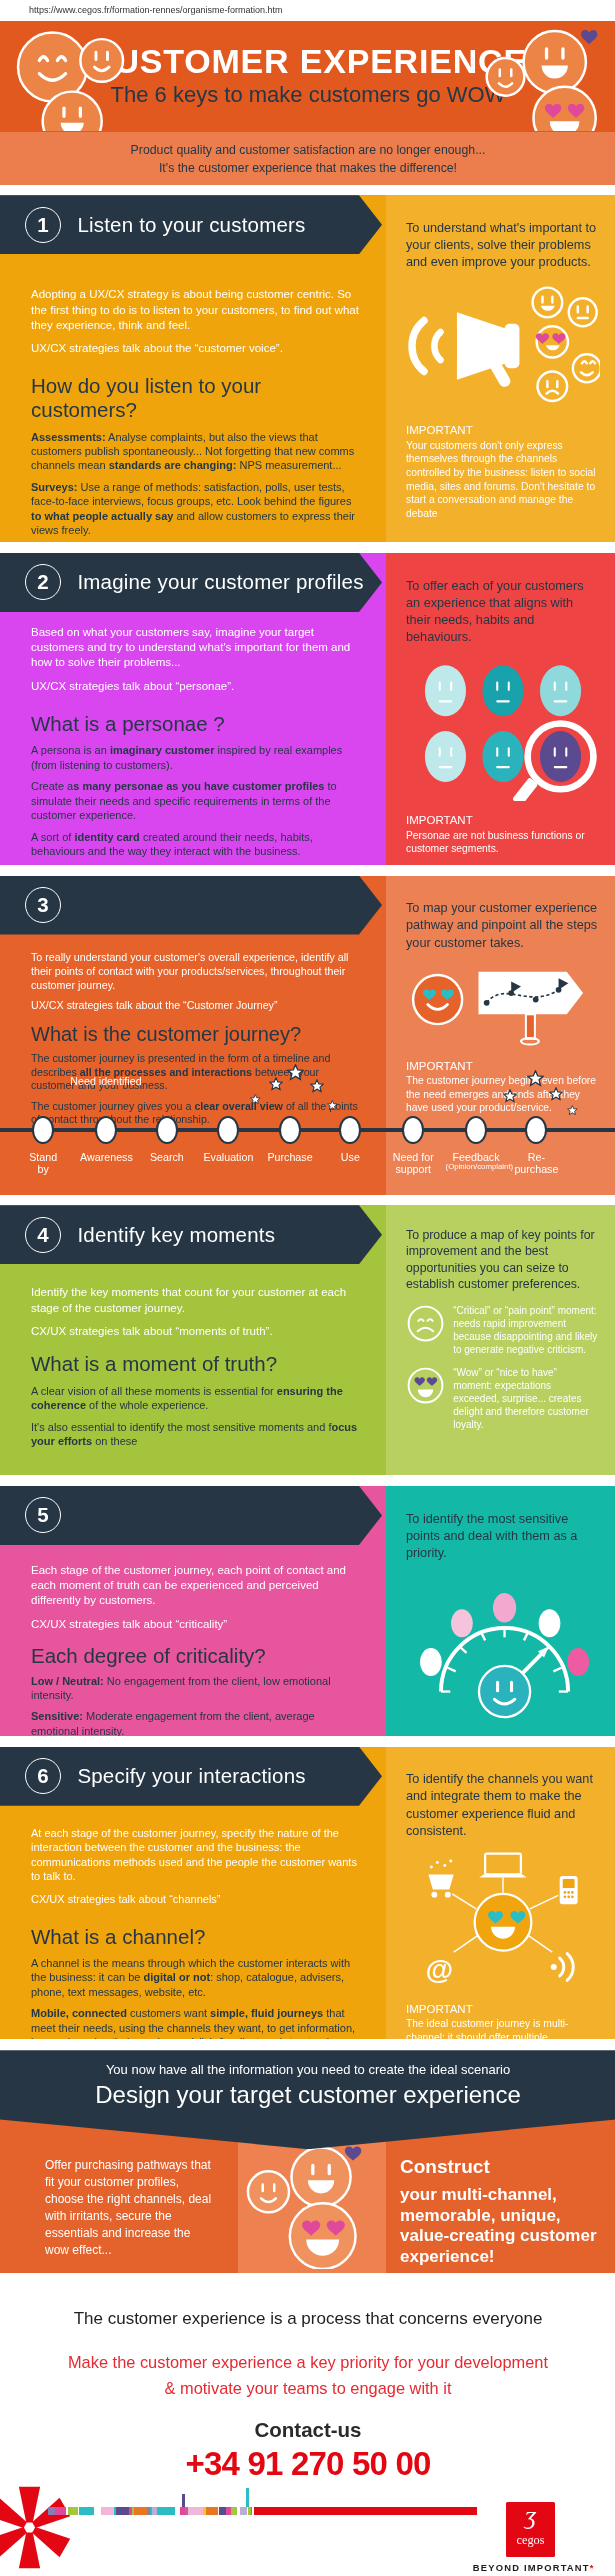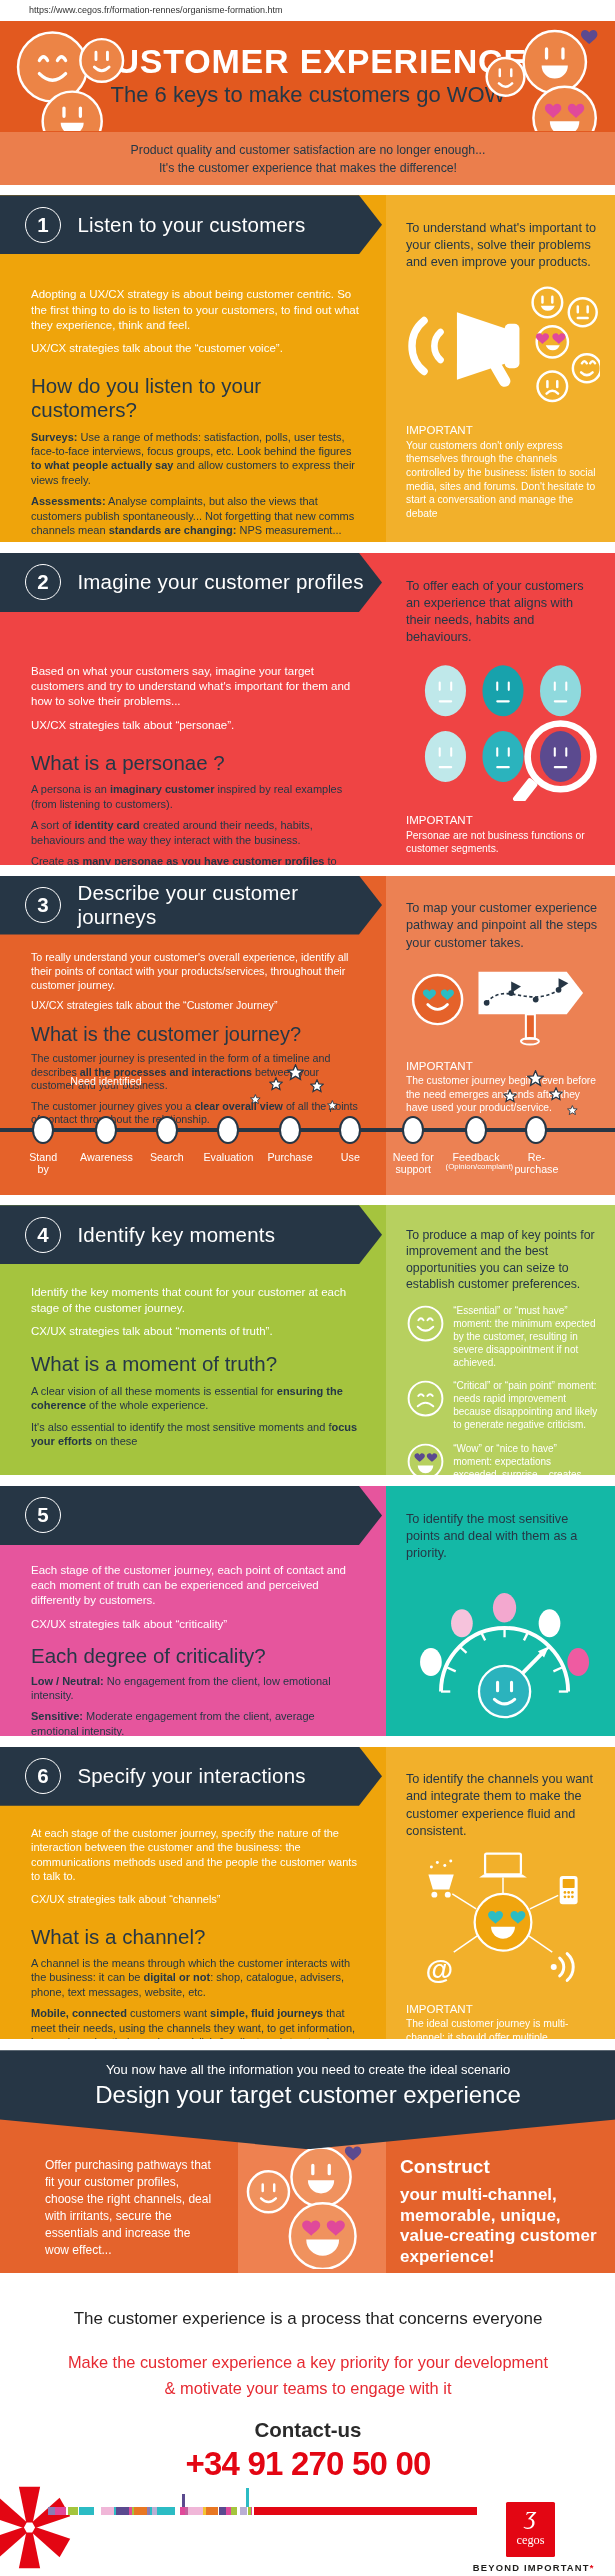--- a/index.html
+++ b/index.html
@@ -31,21 +31,21 @@
   .wtext{color:#fff;font-size:11.5px;line-height:1.32;margin:8.2px 0 0}
   .qhead{color:#253746;font-size:20.5px;font-weight:400;margin:18px 0 0}
   .btext{color:#253746;font-size:11px;line-height:1.3;margin:7.4px 0 0}
   .benefit{color:#253746;font-size:12.7px;line-height:1.35;margin:3.3px 0 0}
   .icn{margin-top:10px;text-align:center}
   .imp{margin-top:10px;color:#fff}
   .imp .lab{font-size:11.5px;margin-bottom:2.5px}
   .imp p{font-size:10.3px;line-height:1.32;margin:1.6px 0 0}
 
   .sec1{height:347px}.sec1 .col-left{background:#efa40b}.sec1 .col-right{background:#f2b02b}
-  .sec2{height:312px}.sec2 .col-left{background:#ef4444;padding-top:103px}.sec2 .col-right{background:#ef4444}
+  .sec2{height:312px}.sec2 .col-left{background:#d946ef;padding-top:64px}.sec2 .col-right{background:#ef4444}
   .sec3{height:319px}.sec3 .col-left{background:#e5622a;padding-top:69px}.sec3 .col-right{background:#ec8153}
   .sec3 .wtext,.sec3 .btext{font-size:10.7px;line-height:1.28;margin-top:6.6px}
   .sec3 .qhead{margin-top:10px;font-size:20px}
   .sec4{height:270px}.sec4 .col-left{background:#a5c43e;padding-top:72px}.sec4 .col-right{background:#b7d05f;padding-top:18px}
   .sec4 .qhead{margin-top:13px}
   .sec5{height:250px}.sec5 .col-left{background:#e6559d;padding-top:69px}.sec5 .col-right{background:#14b8a6}
   .sec5 .btext{margin-top:6.6px}.sec5 .qhead{margin-top:11.5px}
   .sec6{height:292px}.sec6 .col-left{background:#efa40b;padding-top:71px}.sec6 .col-right{background:#f2b02b}
   .sec6 .wtext,.sec6 .btext{font-size:11px}
 
@@ -132,22 +132,22 @@
   <div>It's the customer experience that makes the difference!</div>
 </div>
 
 <div class="gap"></div>
 
 <section class="sec sec1">
   <div class="col-left">
     <p class="wtext">Adopting a UX/CX strategy is about being customer centric. So the first thing to do is to listen to your customers, to find out what they experience, think and feel.</p>
     <p class="wtext">UX/CX strategies talk about the “customer voice”.</p>
     <h3 class="qhead">How do you listen to your customers?</h3>
+    <p class="btext"><b>Assessments:</b><span> Analyse complaints, but also the views that customers publish spontaneously... Not forgetting that new comms channels mean </span><b>standards are changing:</b><span> NPS measurement...</span></p>
     <p class="btext"><b>Surveys:</b><span> Use a range of methods: satisfaction, polls, user tests, face-to-face interviews, focus groups, etc. Look behind the figures </span><b>to what people actually say</b><span> and allow customers to express their views freely.</span></p>
-    <p class="btext"><b>Assessments:</b><span> Analyse complaints, but also the views that customers publish spontaneously... Not forgetting that new comms channels mean </span><b>standards are changing:</b><span> NPS measurement...</span></p>
 
   </div>
   <div class="col-right">
     <p class="benefit">To understand what's important to your clients, solve their problems and even improve your products.</p>
     <div class="icn">
       <svg width="194" height="130" viewBox="0 0 236 158">
         <path d="M22 48 a40 40 0 0 0 0 62" stroke="#fff" stroke-width="9" fill="none" stroke-linecap="round"></path>
         <path d="M42 62 a23 23 0 0 0 0 34" stroke="#fff" stroke-width="8" fill="none" stroke-linecap="round"></path>
         <polygon points="62,38 122,58 122,100 62,120" fill="#fff"></polygon>
         <rect x="120" y="52" width="18" height="54" rx="6" fill="#fff"></rect>
@@ -181,22 +181,22 @@
 </section>
 
 <div class="gap"></div>
 
 <section class="sec sec2">
   <div class="col-left">
     <p class="wtext">Based on what your customers say, imagine your target customers and try to understand what's important for them and how to solve their problems...</p>
     <p class="wtext">UX/CX strategies talk about “personae”.</p>
     <h3 class="qhead">What is a personae ?</h3>
     <p class="btext"><span>A persona is an </span><b>imaginary customer</b><span> inspired by real examples (from listening to customers).</span></p>
+    <p class="btext"><span>Create a</span><b>s many personae as you have customer profiles</b><span> to simulate their needs and specific requirements in terms of the customer experience.</span></p>
     <p class="btext"><span>A sort of </span><b>identity card</b><span> created around their needs, habits, behaviours and the way they interact with the business.</span></p>
-    <p class="btext"><span>Create a</span><b>s many personae as you have customer profiles</b><span> to simulate their needs and specific requirements in terms of the customer experience.</span></p>
   </div>
   <div class="col-right">
     <p class="benefit">To offer each of your customers an experience that aligns with their needs, habits and behaviours.</p>
     <div class="icn">
       <svg width="194" height="145" viewBox="0 0 236 176">
         <g stroke="#fff" stroke-width="2.5" stroke-linecap="round">
           <ellipse cx="48" cy="42" rx="25" ry="31" fill="#bfe8ea" stroke="none"></ellipse>
           <ellipse cx="118" cy="42" rx="25" ry="31" fill="#18a2ac" stroke="none"></ellipse>
           <ellipse cx="188" cy="42" rx="25" ry="31" fill="#8fd9dd" stroke="none"></ellipse>
           <ellipse cx="48" cy="122" rx="25" ry="31" fill="#bfe8ea" stroke="none"></ellipse>
@@ -305,44 +305,35 @@
     <svg class="star" style="left:549px;top:23px" width="14" height="14" viewBox="0 0 20 20">
         <polygon points="10,1 12.6,7 19,7.4 14.2,11.6 15.8,18 10,14.6 4.2,18 5.8,11.6 1,7.4 7.4,7" fill="#fff" stroke="#263645" stroke-width="1.6"></polygon>
       </svg>
     <svg class="star" style="left:567px;top:41px" width="10.7" height="10.7" viewBox="0 0 20 20">
         <polygon points="10,1 12.6,7 19,7.4 14.2,11.6 15.8,18 10,14.6 4.2,18 5.8,11.6 1,7.4 7.4,7" fill="#fff" stroke="#263645" stroke-width="1.6"></polygon>
       </svg>
   </div>
 
   <div class="band">
     <span class="num">3</span>
-    <h2>Describe your customer journeys</h2>
   </div>
 </section>
 
 <div class="gap"></div>
 
 <section class="sec sec4">
   <div class="col-left">
     <p class="wtext">Identify the key moments that count for your customer at each stage of the customer journey.</p>
     <p class="wtext">CX/UX strategies talk about “moments of truth”.</p>
     <h3 class="qhead">What is a moment of truth?</h3>
     <p class="btext"><span>A clear vision of all these moments is essential for </span><b>ensuring the coherence</b><span> of the whole experience.</span></p>
     <p class="btext"><span>It's also essential to identify the most sensitive moments and f</span><b>ocus your efforts</b><span> on these</span></p>
   </div>
   <div class="col-right">
     <p class="benefit" style="font-size:12.3px">To produce a map of key points for improvement and the best opportunities you can seize to establish customer preferences.</p>
-    <div class="kv-item">
-      <svg width="39" height="39" viewBox="0 0 60 60">
-        <circle cx="30" cy="30" r="26" fill="none" stroke="#fff" stroke-width="3"></circle>
-        <path d="M19 25 q4 -6 8 0 M33 25 q4 -6 8 0" stroke="#fff" stroke-width="3" fill="none" stroke-linecap="round"></path>
-        <path d="M18 35 q12 12 24 0" stroke="#fff" stroke-width="3" fill="none" stroke-linecap="round"></path>
-      </svg>
-      <p>“Essential” or “must have” moment: the minimum expected by the customer, resulting in severe disappointment if not achieved.</p>
-    </div>
     <div class="kv-item">
       <svg width="39" height="39" viewBox="0 0 60 60">
         <circle cx="30" cy="30" r="26" fill="none" stroke="#fff" stroke-width="3"></circle>
         <path d="M19 26 q4 -5 8 0 M33 26 q4 -5 8 0" stroke="#fff" stroke-width="3" fill="none" stroke-linecap="round"></path>
         <path d="M18 42 q12 -11 24 0" stroke="#fff" stroke-width="3" fill="none" stroke-linecap="round"></path>
       </svg>
       <p>“Critical” or “pain point” moment: needs rapid improvement because disappointing and likely to generate negative criticism.</p>
     </div>
     <div class="kv-item">
       <svg width="39" height="39" viewBox="0 0 60 60">

